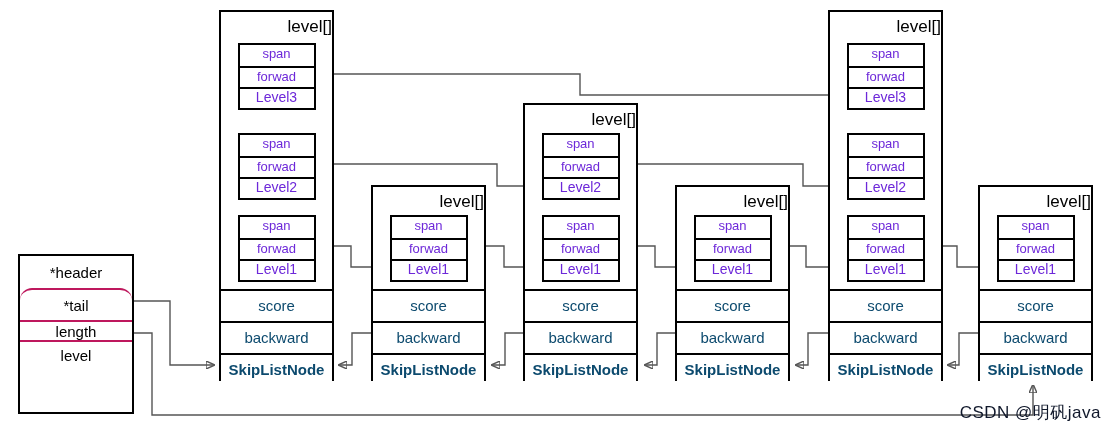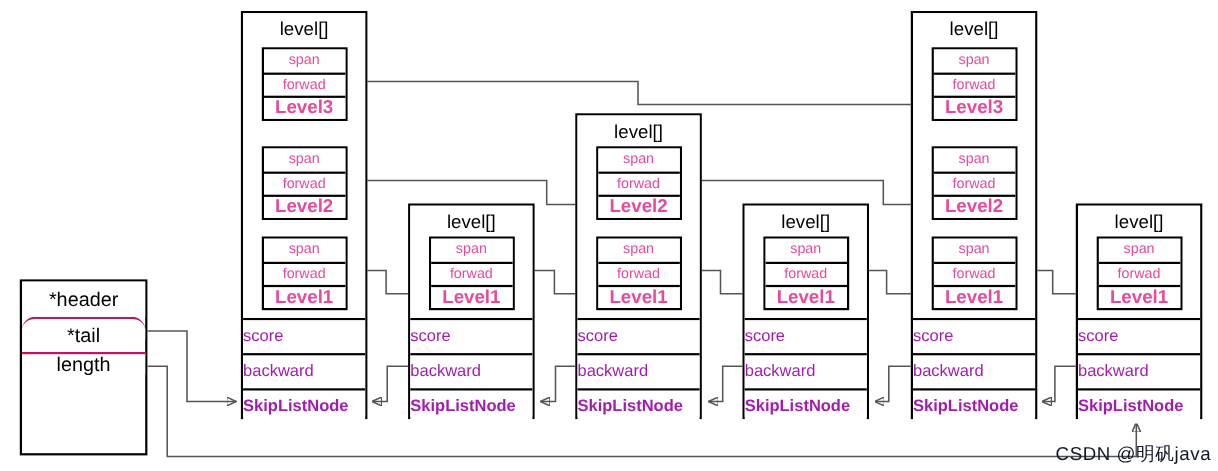--- a/index.html
+++ b/index.html
@@ -19,21 +19,21 @@
     position: absolute;
     border: 2px solid #000;
     box-sizing: border-box;
     background: #fff;
   }
   .skiplist-row {
     box-sizing: border-box;
     display: flex;
     align-items: center;
     justify-content: center;
-    font-size: 18px;
+    font-size: 15px;
     color: #000;
     border-top: 2px solid #be185d;
     background: #fff;
   }
   .skiplist-row:first-child { border-top: none; }
   .skiplist-title {
     font-weight: bold;
     font-size: 18px;
   }
   
@@ -42,21 +42,21 @@
     border: 2px solid #000;
     box-sizing: border-box;
     background: #fff;
   }
   .node-levels {
     position: relative;
     box-sizing: border-box;
     background: #fff;
   }
   .levels-label {
-    text-align: center;
+    text-align: right;
     font-size: 17px;
     color: #000;
     line-height: 1;
     padding-top: 6px;
     height: 24px;
     box-sizing: border-box;
   }
   .level-block {
     position: absolute;
     left: 50%;
@@ -65,36 +65,37 @@
     border: 2px solid #000;
     box-sizing: border-box;
     background: #fff;
   }
   .level-cell {
     box-sizing: border-box;
     height: 21px;
     line-height: 17px;
     text-align: center;
     font-size: 13px;
-    color: #ec4899;
+    color: #6d28d9;
     border-top: 2px solid #000;
     background: #fff;
     overflow: hidden;
   }
   .level-cell:first-child { border-top: none; }
   .level-cell.level-name {
-    font-weight: bold;
-    font-size: 17px;
+    font-weight: normal;
+    font-size: 14px;
   }
   .node-field {
     box-sizing: border-box;
     height: 32px;
     line-height: 29px;
+    text-align: center;
     font-size: 15px;
-    color: #a21caf;
+    color: #0c4a6e;
     border-top: 2px solid #000;
     background: #fff;
   }
   .node-field.node-name {
     font-weight: bold;
     font-size: 15px;
   }
   
   #connectors {
     position: absolute;
@@ -152,20 +153,21 @@
     <path d="M523,333 L505,333 L505,365 L492,365" marker-end="url(#arrow)"></path>
     <path d="M675,333 L657,333 L657,365 L645,365" marker-end="url(#arrow)"></path>
     <path d="M828,333 L808,333 L808,365 L796,365" marker-end="url(#arrow)"></path>
     <path d="M978,333 L959,333 L959,365 L948,365" marker-end="url(#arrow)"></path>
   </svg>
 
   <div class="skiplist-box" style="left:18px; top:254px; width:116px; height:160px;">
     <div class="skiplist-row" style="height:32px;">*header</div>
     <div class="skiplist-row" style="height:32px;border-radius:12px;">*tail</div>
     <div class="skiplist-row" style="height:20px;">length</div>
+    <div class="skiplist-row" style="height:28px;">level</div>
   </div>
 
   <div class="node" style="left:219px; top:10px; width:115px; height:371px;">
     <div class="node-levels" style="height:277px;">
       <div class="levels-label">level[]</div>
       <div class="level-block" style="top:31px;">
         <div class="level-cell">span</div>
         <div class="level-cell">forwad</div>
         <div class="level-cell level-name">Level3</div>
       </div>

